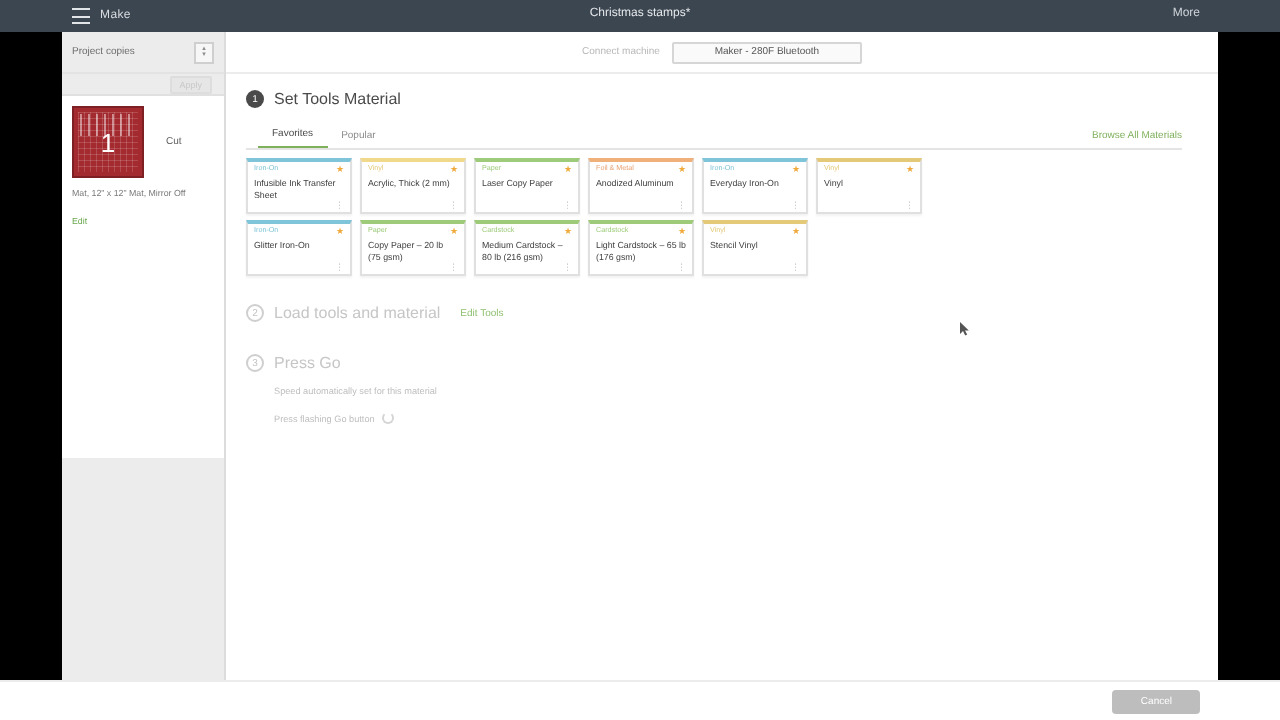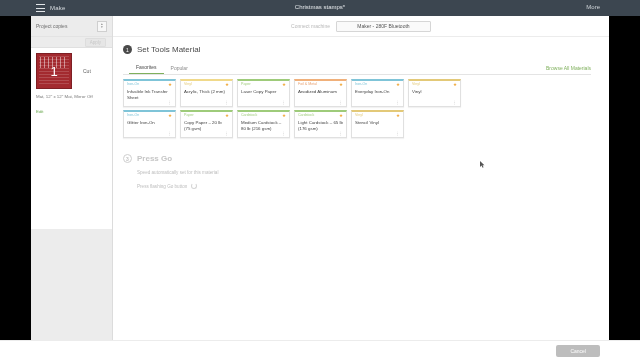--- a/index.html
+++ b/index.html
@@ -195,21 +195,21 @@
     height: 20px; flex: 0 0 20px; background: #ffffff;
     border-top: 1px solid #ececec;
     display: flex; align-items: center; justify-content: flex-end;
     padding-right: 40px;
   }
   .cancel-btn {
     background: #bdbdbd; color: #fff; font-size: 5px;
     padding: 3px 14px; border-radius: 2px; border: none;
   }
   .step2-row { margin-top: 14px; }
-  .step3-row { margin-top: 16px; font-weight: bold; }
+  .step3-row { margin-top: 16px; }
 </style>
 </head>
 <body>
 
 <div id="app">
 
   <div class="topbar">
     <div class="hamburger">
       <i></i>
         <i></i>
@@ -336,20 +336,25 @@
               </div>
               <div class="card" style="border-top-color: rgb(227, 201, 120);">
                 <div class="cat" style="color: rgb(227, 201, 120);">Vinyl</div>
                 <div class="nm">Stencil Vinyl</div>
                 <div class="star">★</div>
                 <div class="more-dots">⋮</div>
               </div>
             </div>
         </div>
 
+        <div class="step-head step2-row">
+          <span class="badge off">2</span>
+          <span class="step-title off">Load tools and material</span>
+          <span class="edit-tools">Edit Tools</span>
+        </div>
 
         <div class="step-head step3-row">
           <span class="badge off">3</span>
           <span class="step-title off">Press Go</span>
         </div>
         <div class="sub-line">Speed automatically set for this material</div>
         <div class="go-line">
           <span>Press flashing Go button</span>
           <span class="go-ring"></span>
         </div>

